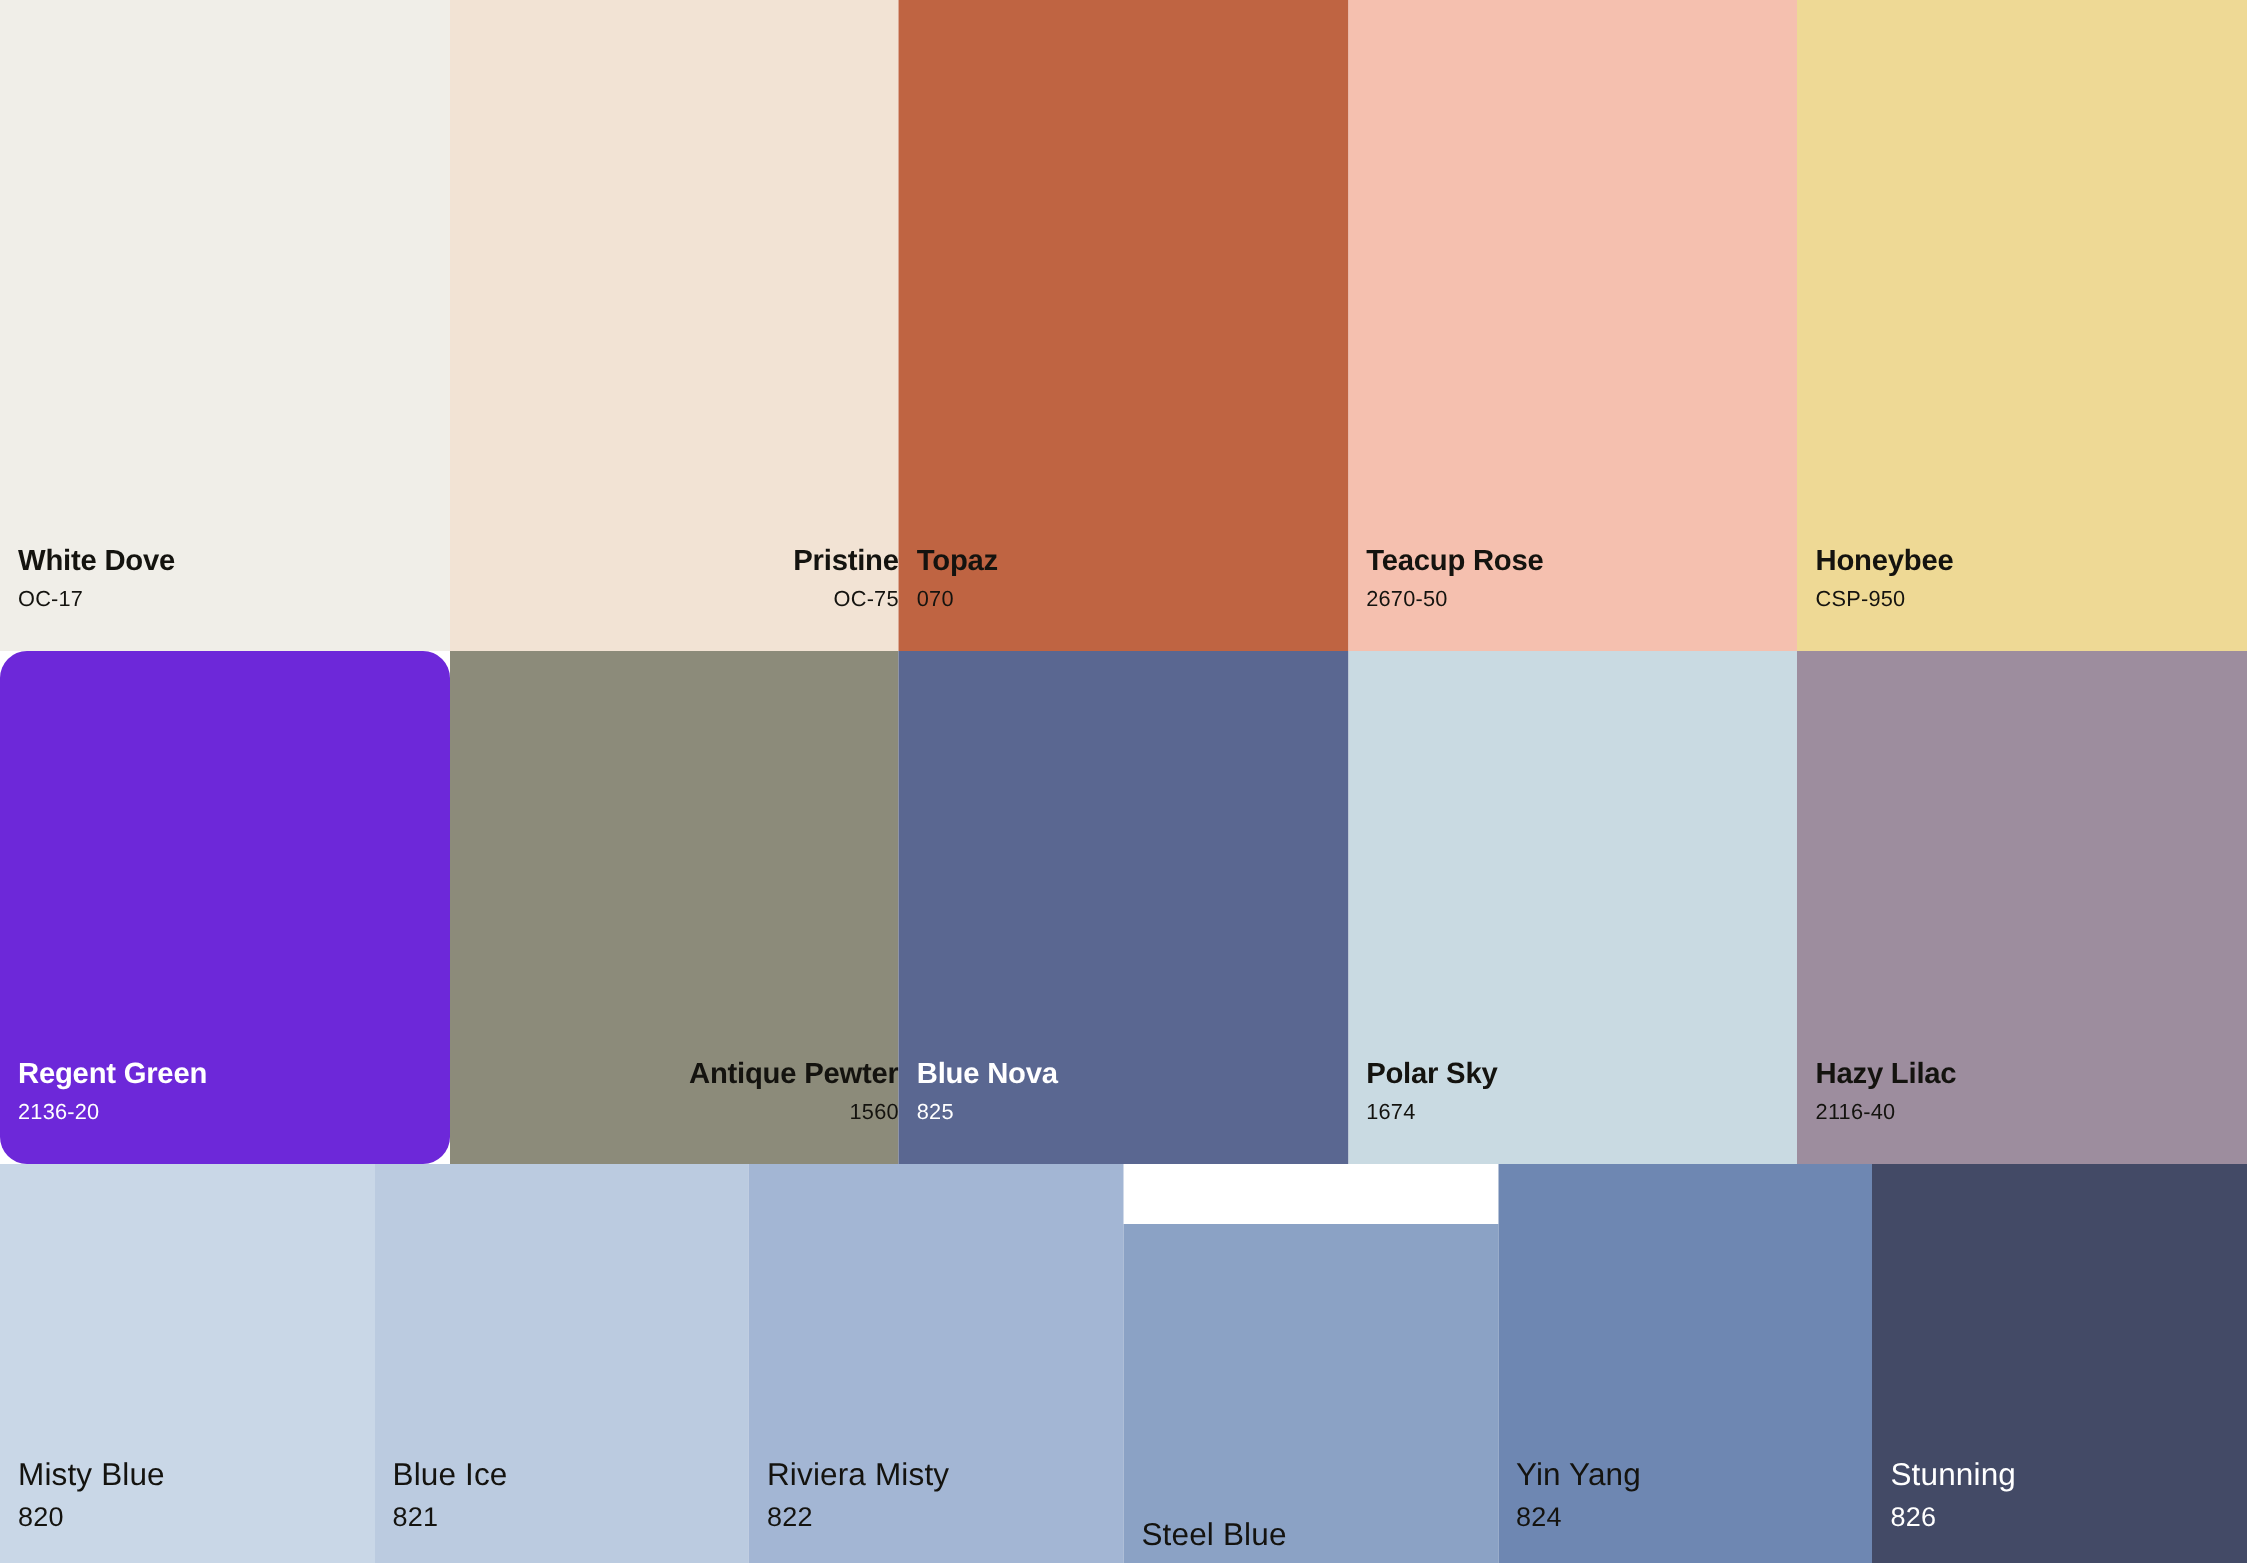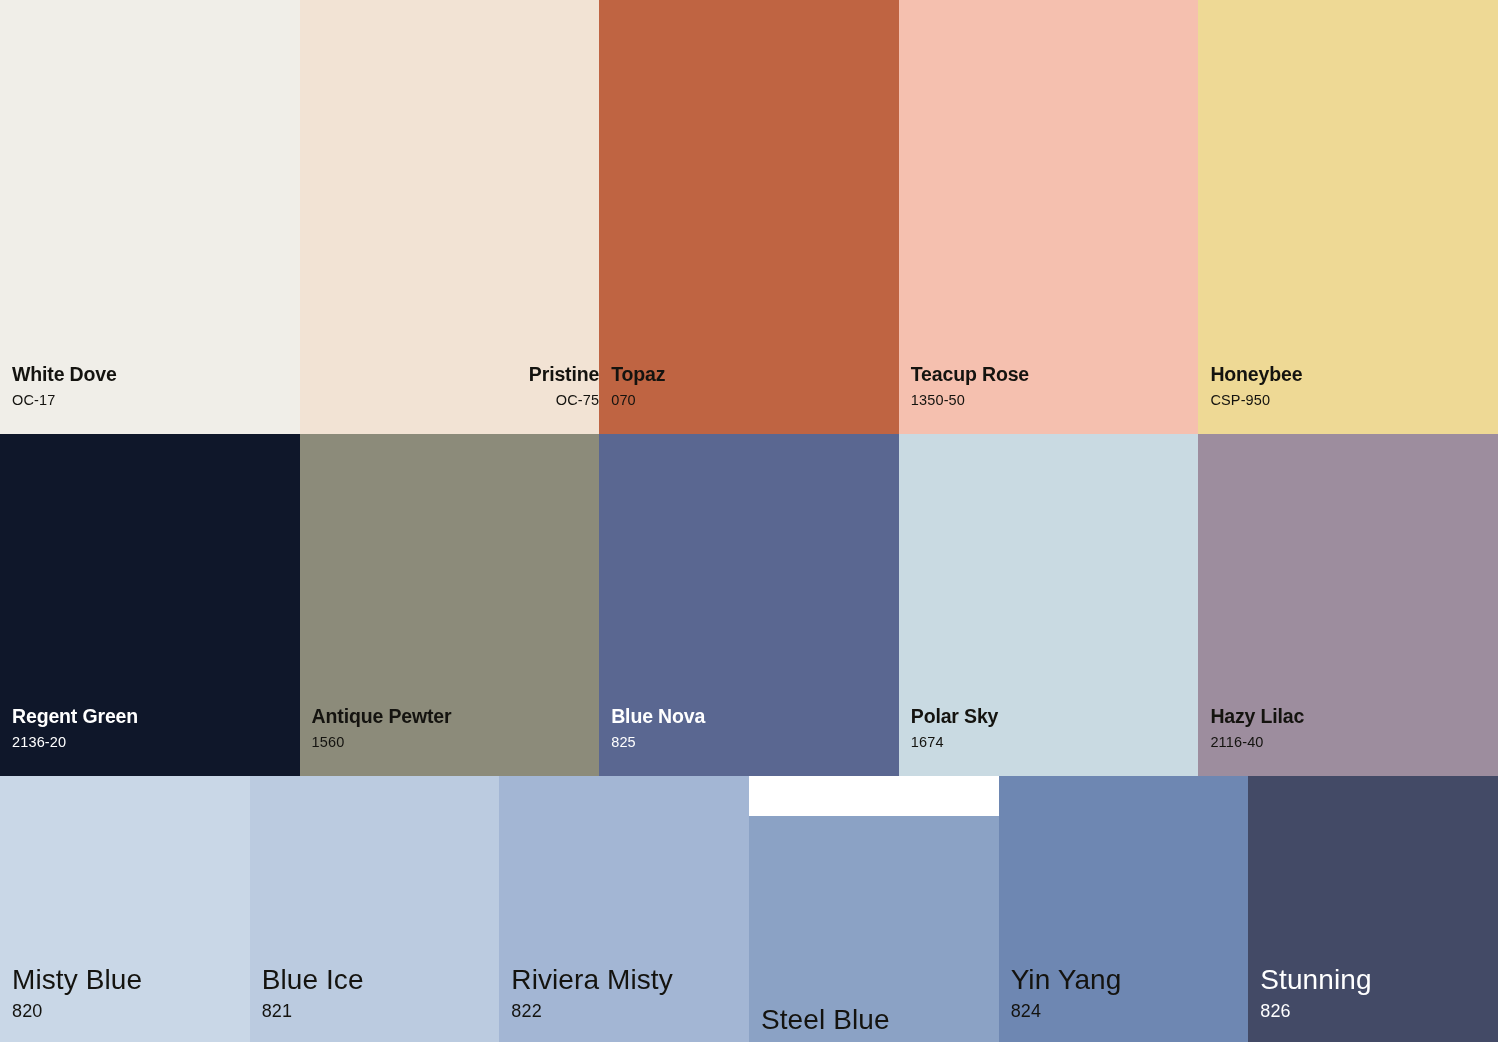--- a/index.html
+++ b/index.html
@@ -63,21 +63,21 @@
     display: block;
     font-size: 14.5px;
     font-weight: 400;
     letter-spacing: 0.15px;
     white-space: nowrap;
   }
 
   
   .row-bottom .swatch-name {
     font-weight: 400;
-    font-size: 28px;
+    font-size: 21px;
     letter-spacing: 0.1px;
     margin-bottom: 8px;
   }
   .row-bottom .swatch-code {
     font-size: 18px;
   }
 
   
   .text-dark  .swatch-name,
   .text-dark  .swatch-code  { color: #14130f; }
@@ -103,38 +103,38 @@
       </div>
       <div class="swatch text-dark" style="background-color: rgb(191, 100, 66);">
         <div class="swatch-caption">
           <span class="swatch-name">Topaz</span>
           <span class="swatch-code">070</span>
         </div>
       </div>
       <div class="swatch text-dark" style="background-color: rgb(245, 192, 175);">
         <div class="swatch-caption">
           <span class="swatch-name">Teacup Rose</span>
-          <span class="swatch-code">1350-50</span>
+          <span class="swatch-code">2670-50</span>
         </div>
       </div>
       <div class="swatch text-dark" style="background-color: rgb(238, 217, 149);">
         <div class="swatch-caption">
           <span class="swatch-name">Honeybee</span>
           <span class="swatch-code">CSP-950</span>
         </div>
       </div>
     </div>
     <div class="swatch-row row-middle">
-      <div class="swatch text-light" style="background-color: #0f172a;">
+      <div class="swatch text-light" style="background-color: #6d28d9; border-radius: 18px;">
         <div class="swatch-caption">
           <span class="swatch-name">Regent Green</span>
           <span class="swatch-code">2136-20</span>
         </div>
       </div>
-      <div class="swatch text-dark" style="background-color: rgb(140, 139, 122);">
+      <div class="swatch text-dark" style="background-color: rgb(140, 139, 122); text-align: right;">
         <div class="swatch-caption">
           <span class="swatch-name">Antique Pewter</span>
           <span class="swatch-code">1560</span>
         </div>
       </div>
       <div class="swatch text-light" style="background-color: rgb(90, 103, 145);">
         <div class="swatch-caption">
           <span class="swatch-name">Blue Nova</span>
           <span class="swatch-code">825</span>
         </div>

